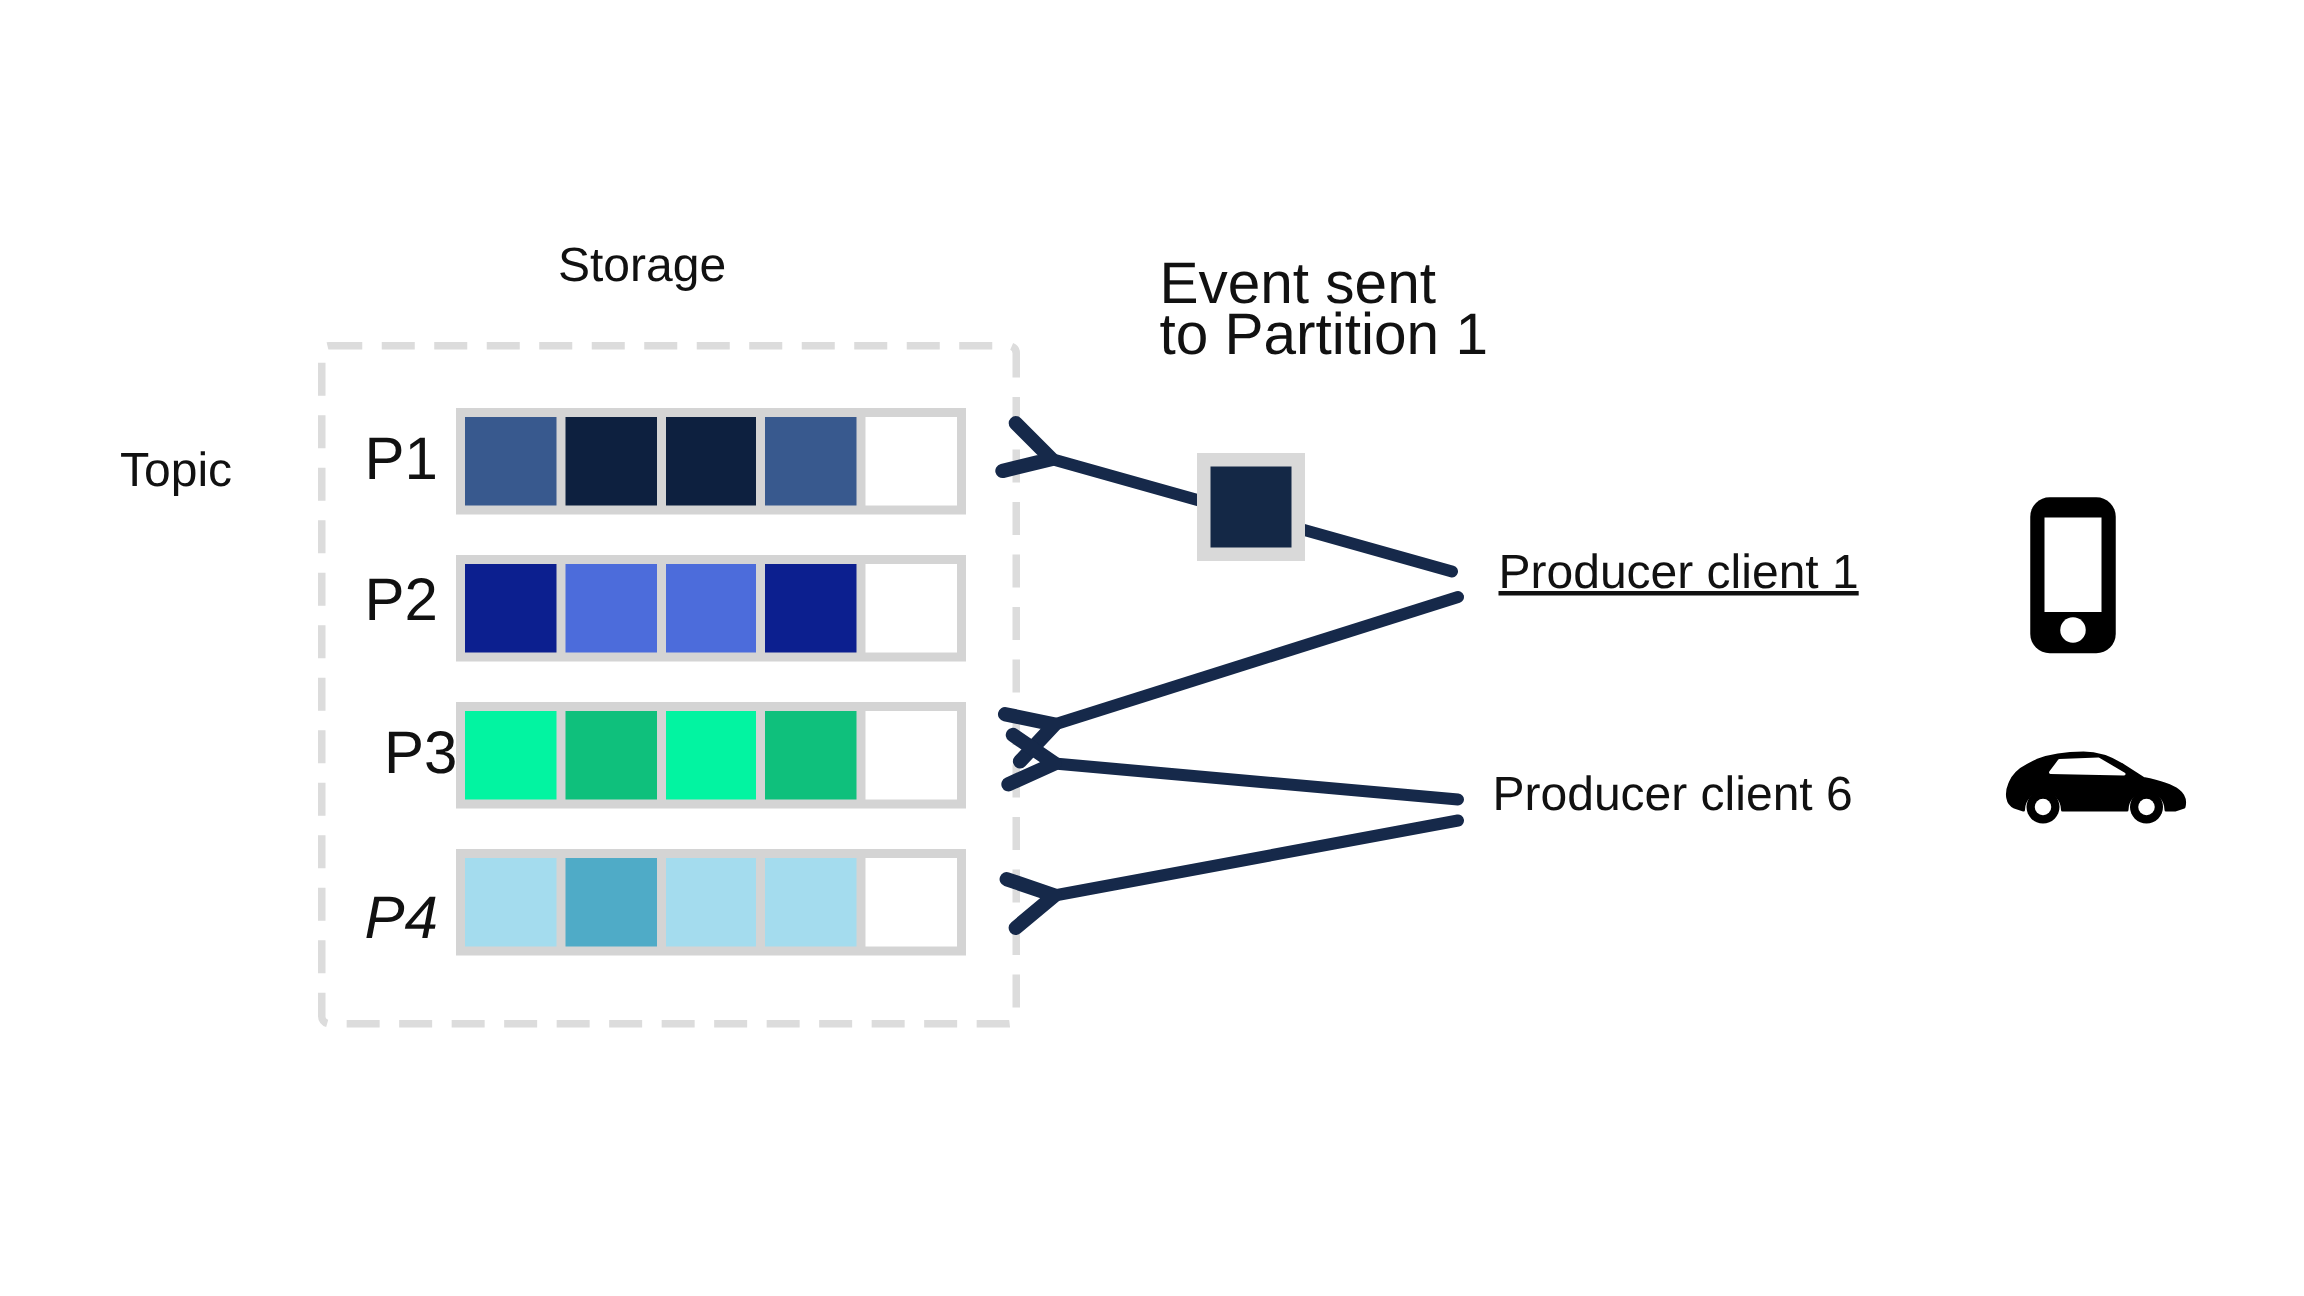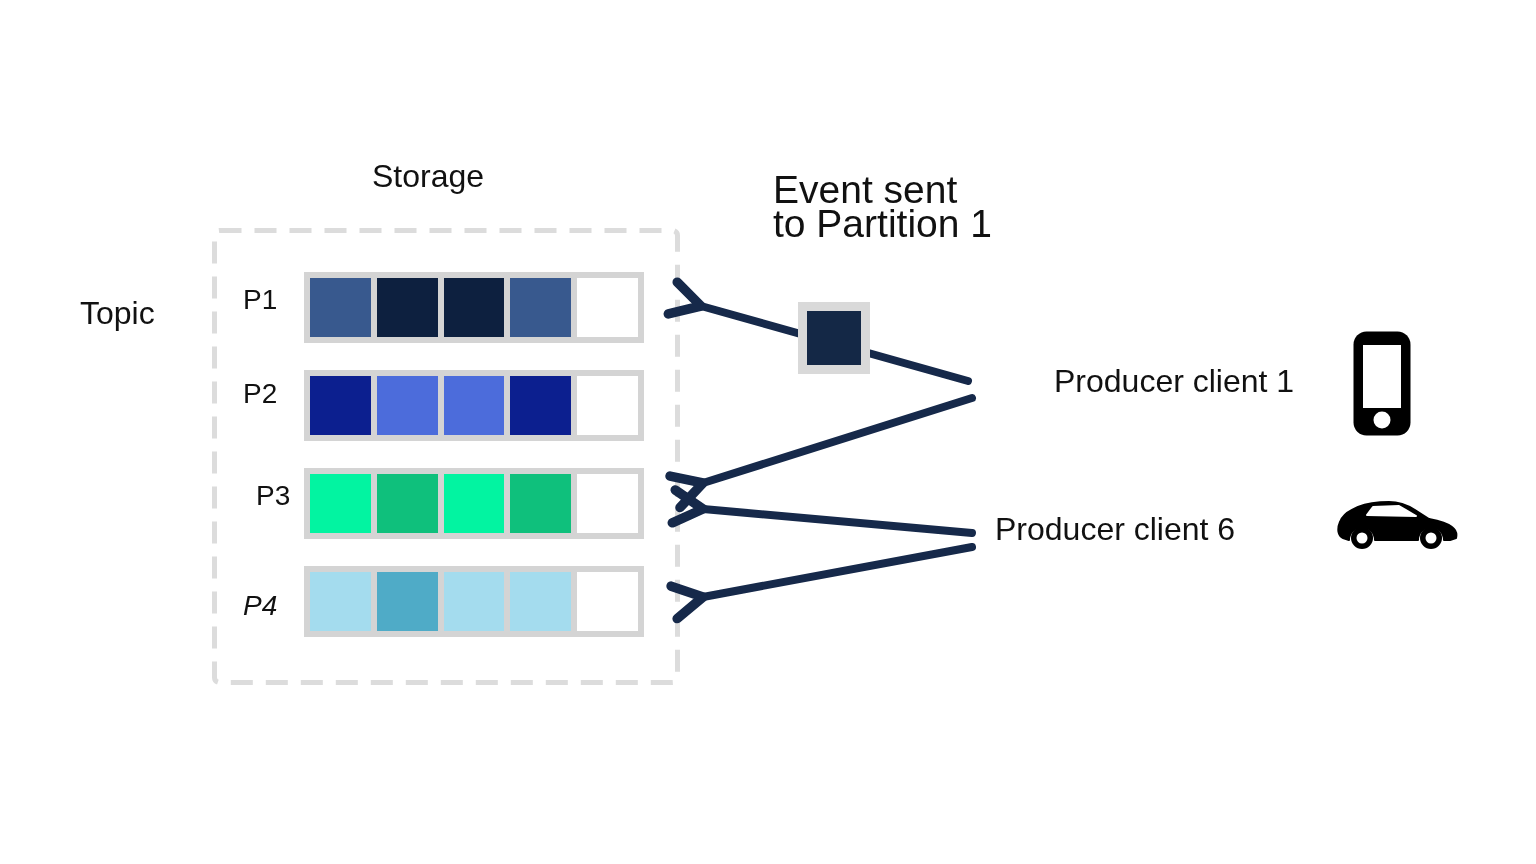--- a/index.html
+++ b/index.html
@@ -2,21 +2,21 @@
 <html><head>
 <meta charset="utf-8">
 <style>
   * { margin: 0; padding: 0; box-sizing: border-box; }
   html, body { width: 1536px; height: 864px; background: #ffffff; overflow: hidden; }
   body { font-family: "Liberation Sans", "DejaVu Sans", sans-serif; color: #111111; position: relative; }
 
   .abs { position: absolute; }
 
   .title-text { font-size: 32px; font-weight: 500; color: #111111; white-space: nowrap; }
-  .p-label { font-size: 28px; font-weight: 500; color: #111111; }
+  .p-label { font-size: 40px; font-weight: 500; color: #111111; }
 
   #arrow-layer { position: absolute; left: 0; top: 0; z-index: 1; }
 
   .partition-row {
     position: absolute; left: 304px; width: 340px; height: 71px;
     background: #d4d4d4; display: flex; gap: 6px; padding: 6px; z-index: 2;
   }
   .partition-cell { flex: 1 1 0; height: 100%; }
 
   #row-p1 { top: 272px; }
@@ -35,21 +35,21 @@
   #event-note {
     left: 773px; top: 173px; font-size: 39px; line-height: 34px;
     font-weight: 400; color: #111111; z-index: 2;
   }
 
   #event-square {
     left: 798px; top: 302px; width: 72px; height: 72px;
     border: 9px solid #d9d9d9; background: #142846; z-index: 3;
   }
 
-  #producer1-label { left: 1054px; top: 363px; z-index: 2; }
+  #producer1-label { left: 999px; top: 363px; z-index: 2; text-decoration: underline; }
   #producer2-label { left: 995px; top: 511px; z-index: 2; }
 
   #phone-icon { left: 1352px; top: 330px; width: 60px; height: 107px; z-index: 2; }
   #car-icon   { left: 1335px; top: 500px; width: 126px; height: 52px; z-index: 2; }
 </style>
 </head>
 <body>
 
 <svg id="arrow-layer" width="1536" height="864" viewBox="0 0 1536 864">
   <defs>

